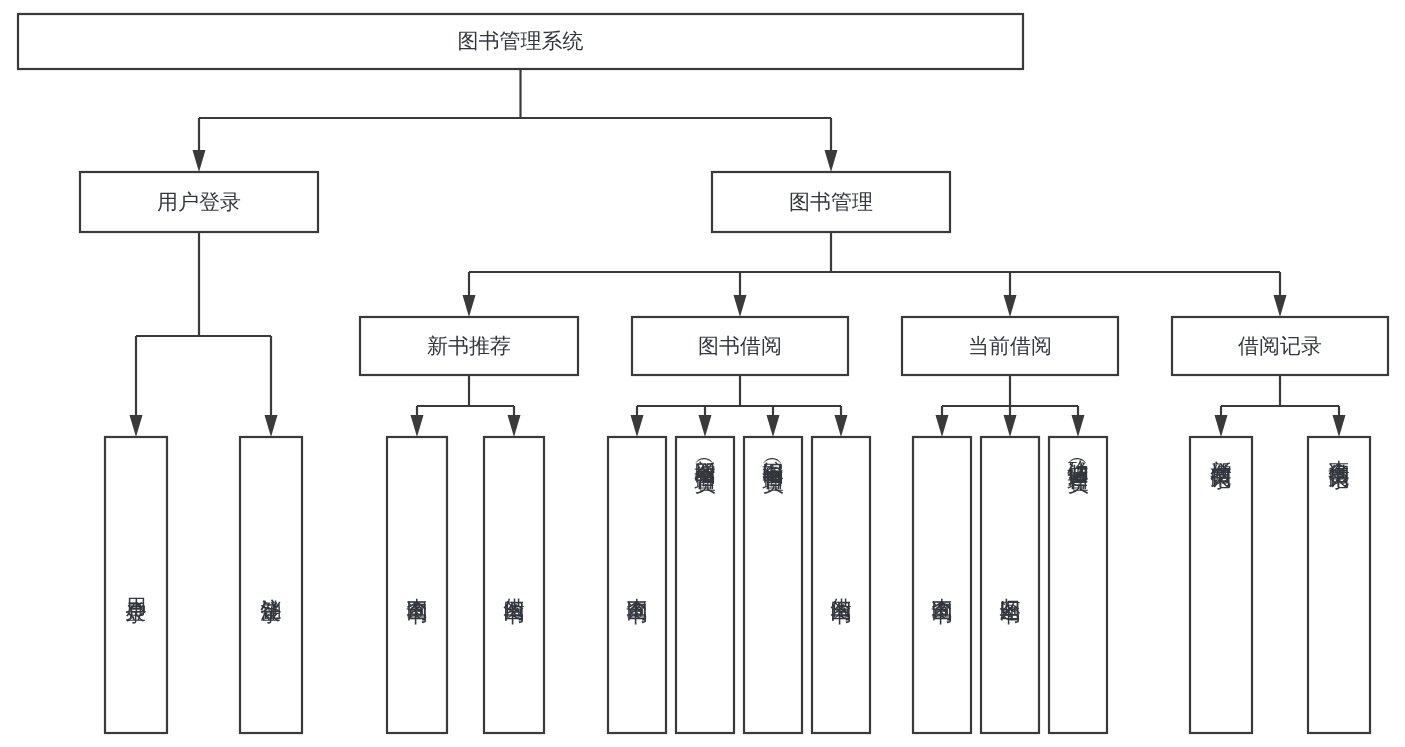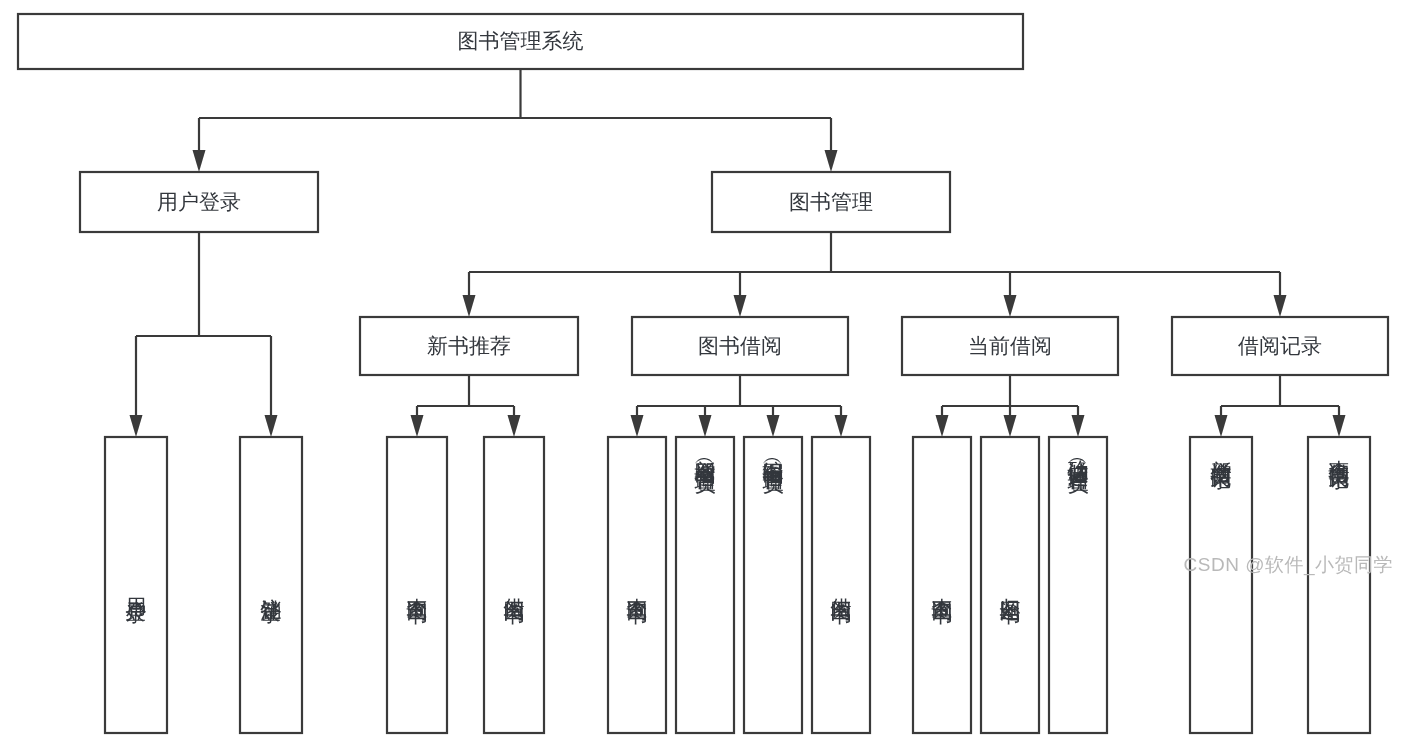--- a/index.html
+++ b/index.html
@@ -159,21 +159,20 @@
         <rect x="676" y="437" width="58" height="296" class="node-box"></rect>
         <rect x="744" y="437" width="58" height="296" class="node-box"></rect>
         <rect x="812" y="437" width="58" height="296" class="node-box"></rect>
         <rect x="913" y="437" width="58" height="296" class="node-box"></rect>
         <rect x="981" y="437" width="58" height="296" class="node-box"></rect>
         <rect x="1049" y="437" width="58" height="296" class="node-box"></rect>
         <rect x="1190" y="437" width="62" height="296" class="node-box"></rect>
         <rect x="1308" y="437" width="62" height="296" class="node-box"></rect>
       </g>
     </svg>
-  <div class="watermark">CSDN @软件_小贺同学</div>
 <div class="vertical-label-wrap" style="left: 105px; top: 437px; width: 62px; height: 296px;">
       <span class="vertical-label">用户登录</span>
     </div>
     <div class="vertical-label-wrap" style="left: 240px; top: 437px; width: 62px; height: 296px;">
       <span class="vertical-label">注销登录</span>
     </div>
     <div class="vertical-label-wrap" style="left: 387px; top: 437px; width: 60px; height: 296px;">
       <span class="vertical-label">查询图书</span>
     </div>
     <div class="vertical-label-wrap" style="left: 484px; top: 437px; width: 60px; height: 296px;">

